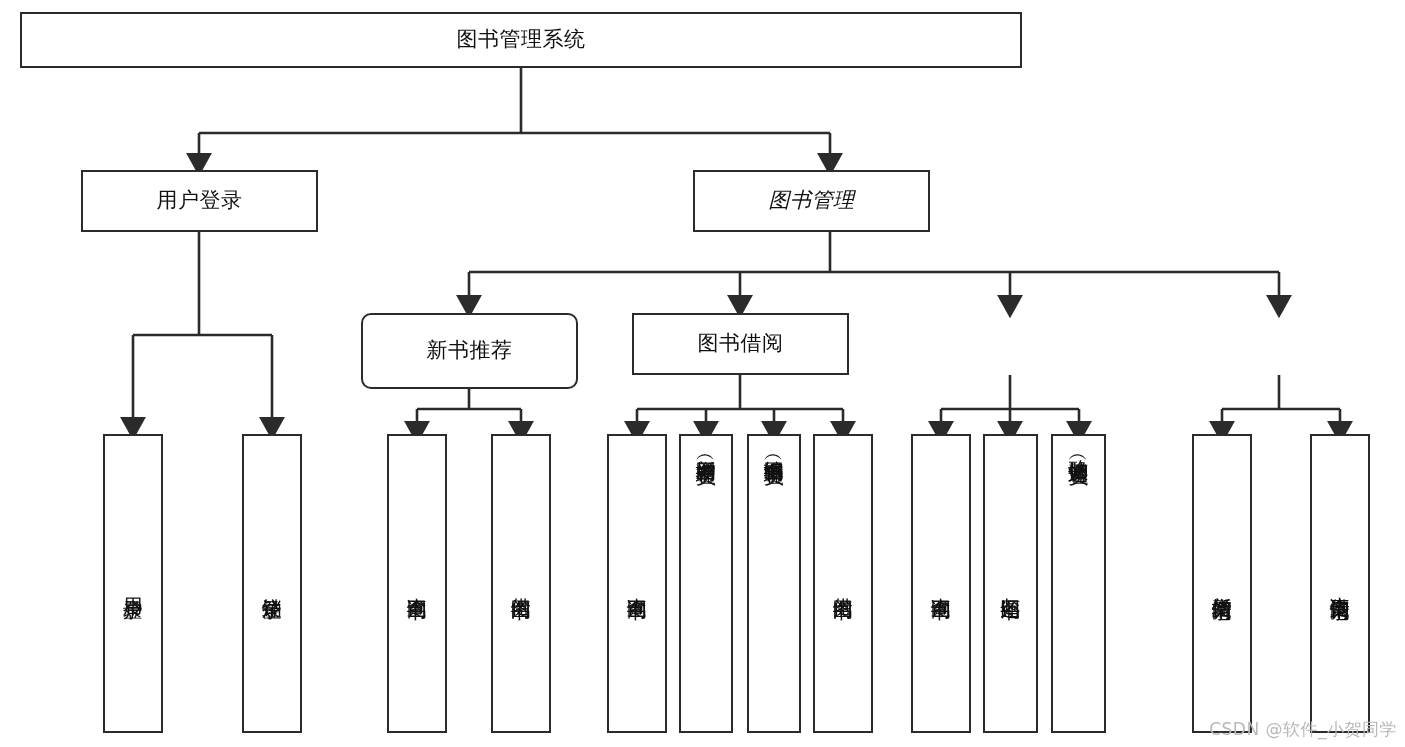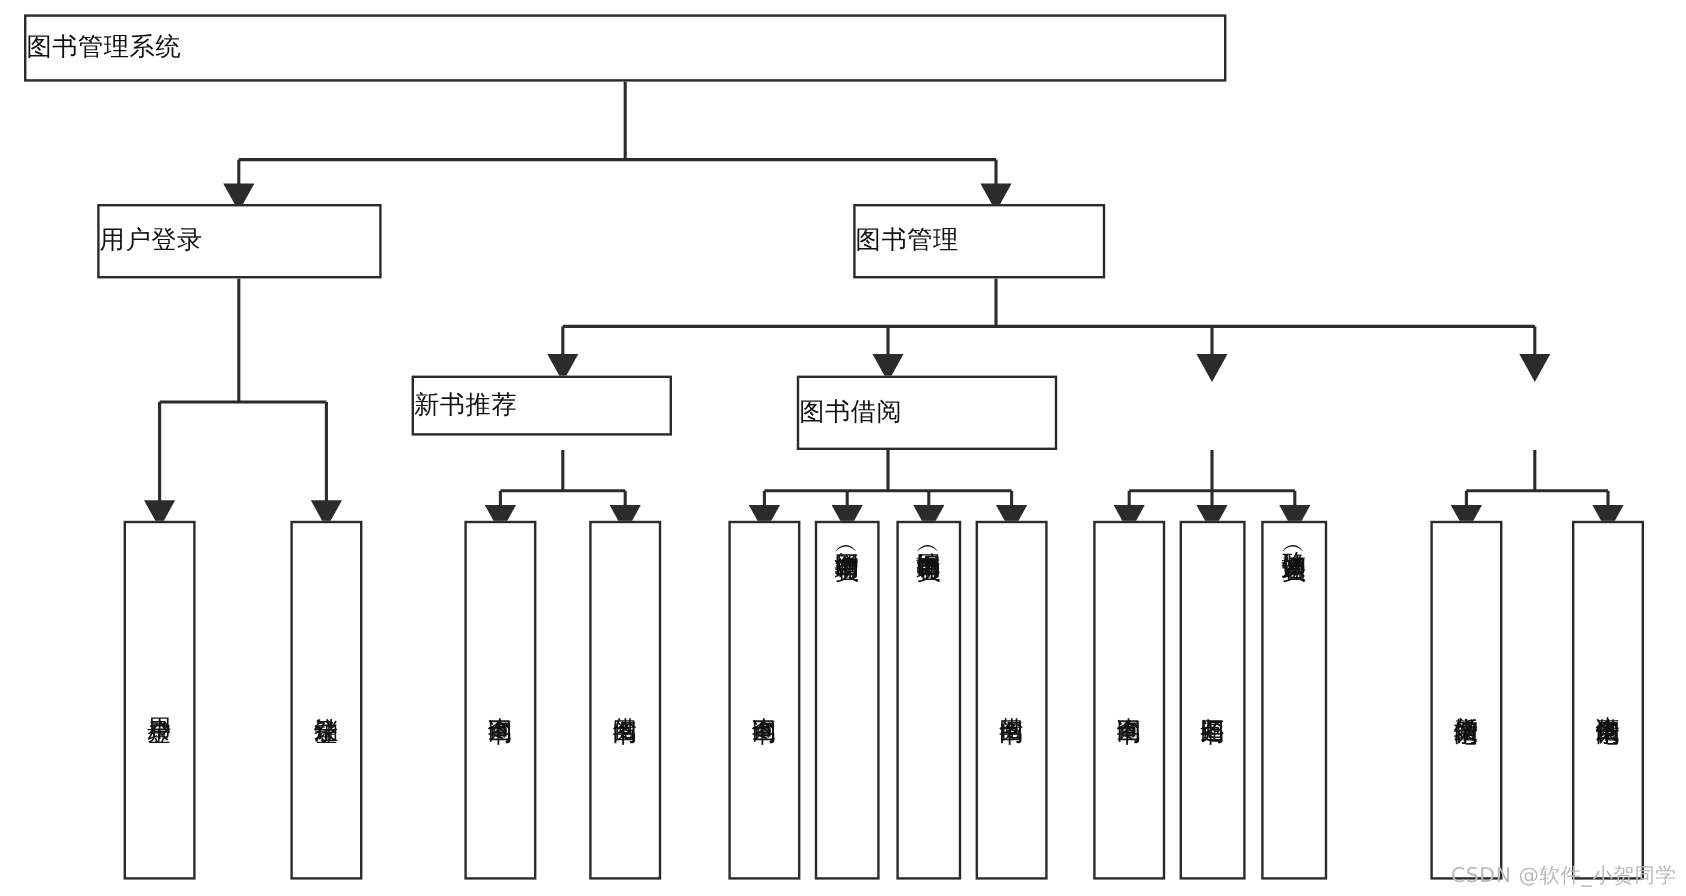--- a/index.html
+++ b/index.html
@@ -28,20 +28,21 @@
     height: 747px;
     pointer-events: none;
   }
   .node {
     position: absolute;
     box-sizing: border-box;
     background: #ffffff;
     border: 2.5px solid #2b2b2b;
     display: flex;
     align-items: center;
+    justify-content: center;
     z-index: 2;
   }
   .node .label {
     font-size: 21px;
     line-height: 1.12;
     letter-spacing: 0.5px;
     white-space: nowrap;
     color: #111;
   }
   
@@ -129,28 +130,28 @@
     </g>
   </svg>
 
   <div class="node" style="left:20px; top:12px; width:1002px; height:56px;">
     <span class="label">图书管理系统</span>
   </div>
 
   <div class="node" style="left:81px; top:170px; width:237px; height:62px;">
     <span class="label">用户登录</span>
   </div>
-  <div class="node" style="left:711px; top:170px; width:210px; height:62px;">
+  <div class="node" style="left:693px; top:170px; width:237px; height:62px;font-style:italic;">
     <span class="label">图书管理</span>
   </div>
 
-  <div class="node" style="left:343px; top:313px; width:217px; height:50px;">
+  <div class="node" style="left:361px; top:313px; width:217px; height:76px;border-radius:10px;">
     <span class="label">新书推荐</span>
   </div>
-  <div class="node" style="left:632px; top:313px; width:217px; height:62px;margin-left:32px;">
+  <div class="node" style="left:632px; top:313px; width:217px; height:62px;">
     <span class="label">图书借阅</span>
   </div>
 
   <div class="node vertical" style="left:103px; top:434px; width:60px; height:299px;">
     <span class="label">用户登录</span>
   </div>
   <div class="node vertical" style="left:242px; top:434px; width:60px; height:299px;">
     <span class="label">注销登录</span>
   </div>
 

